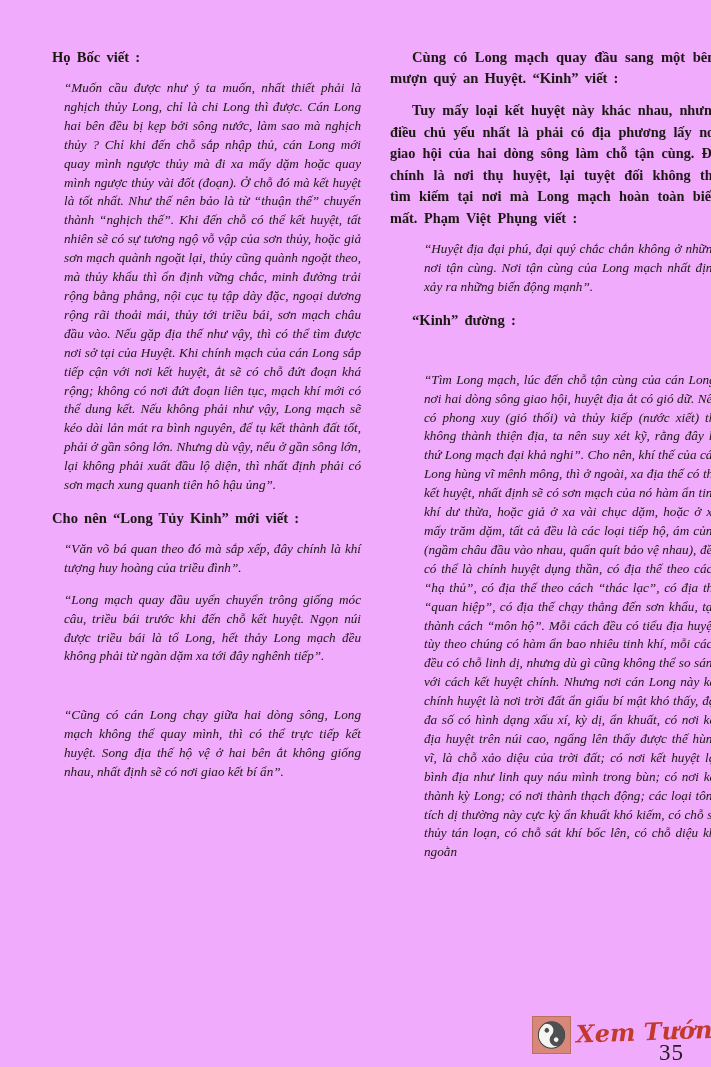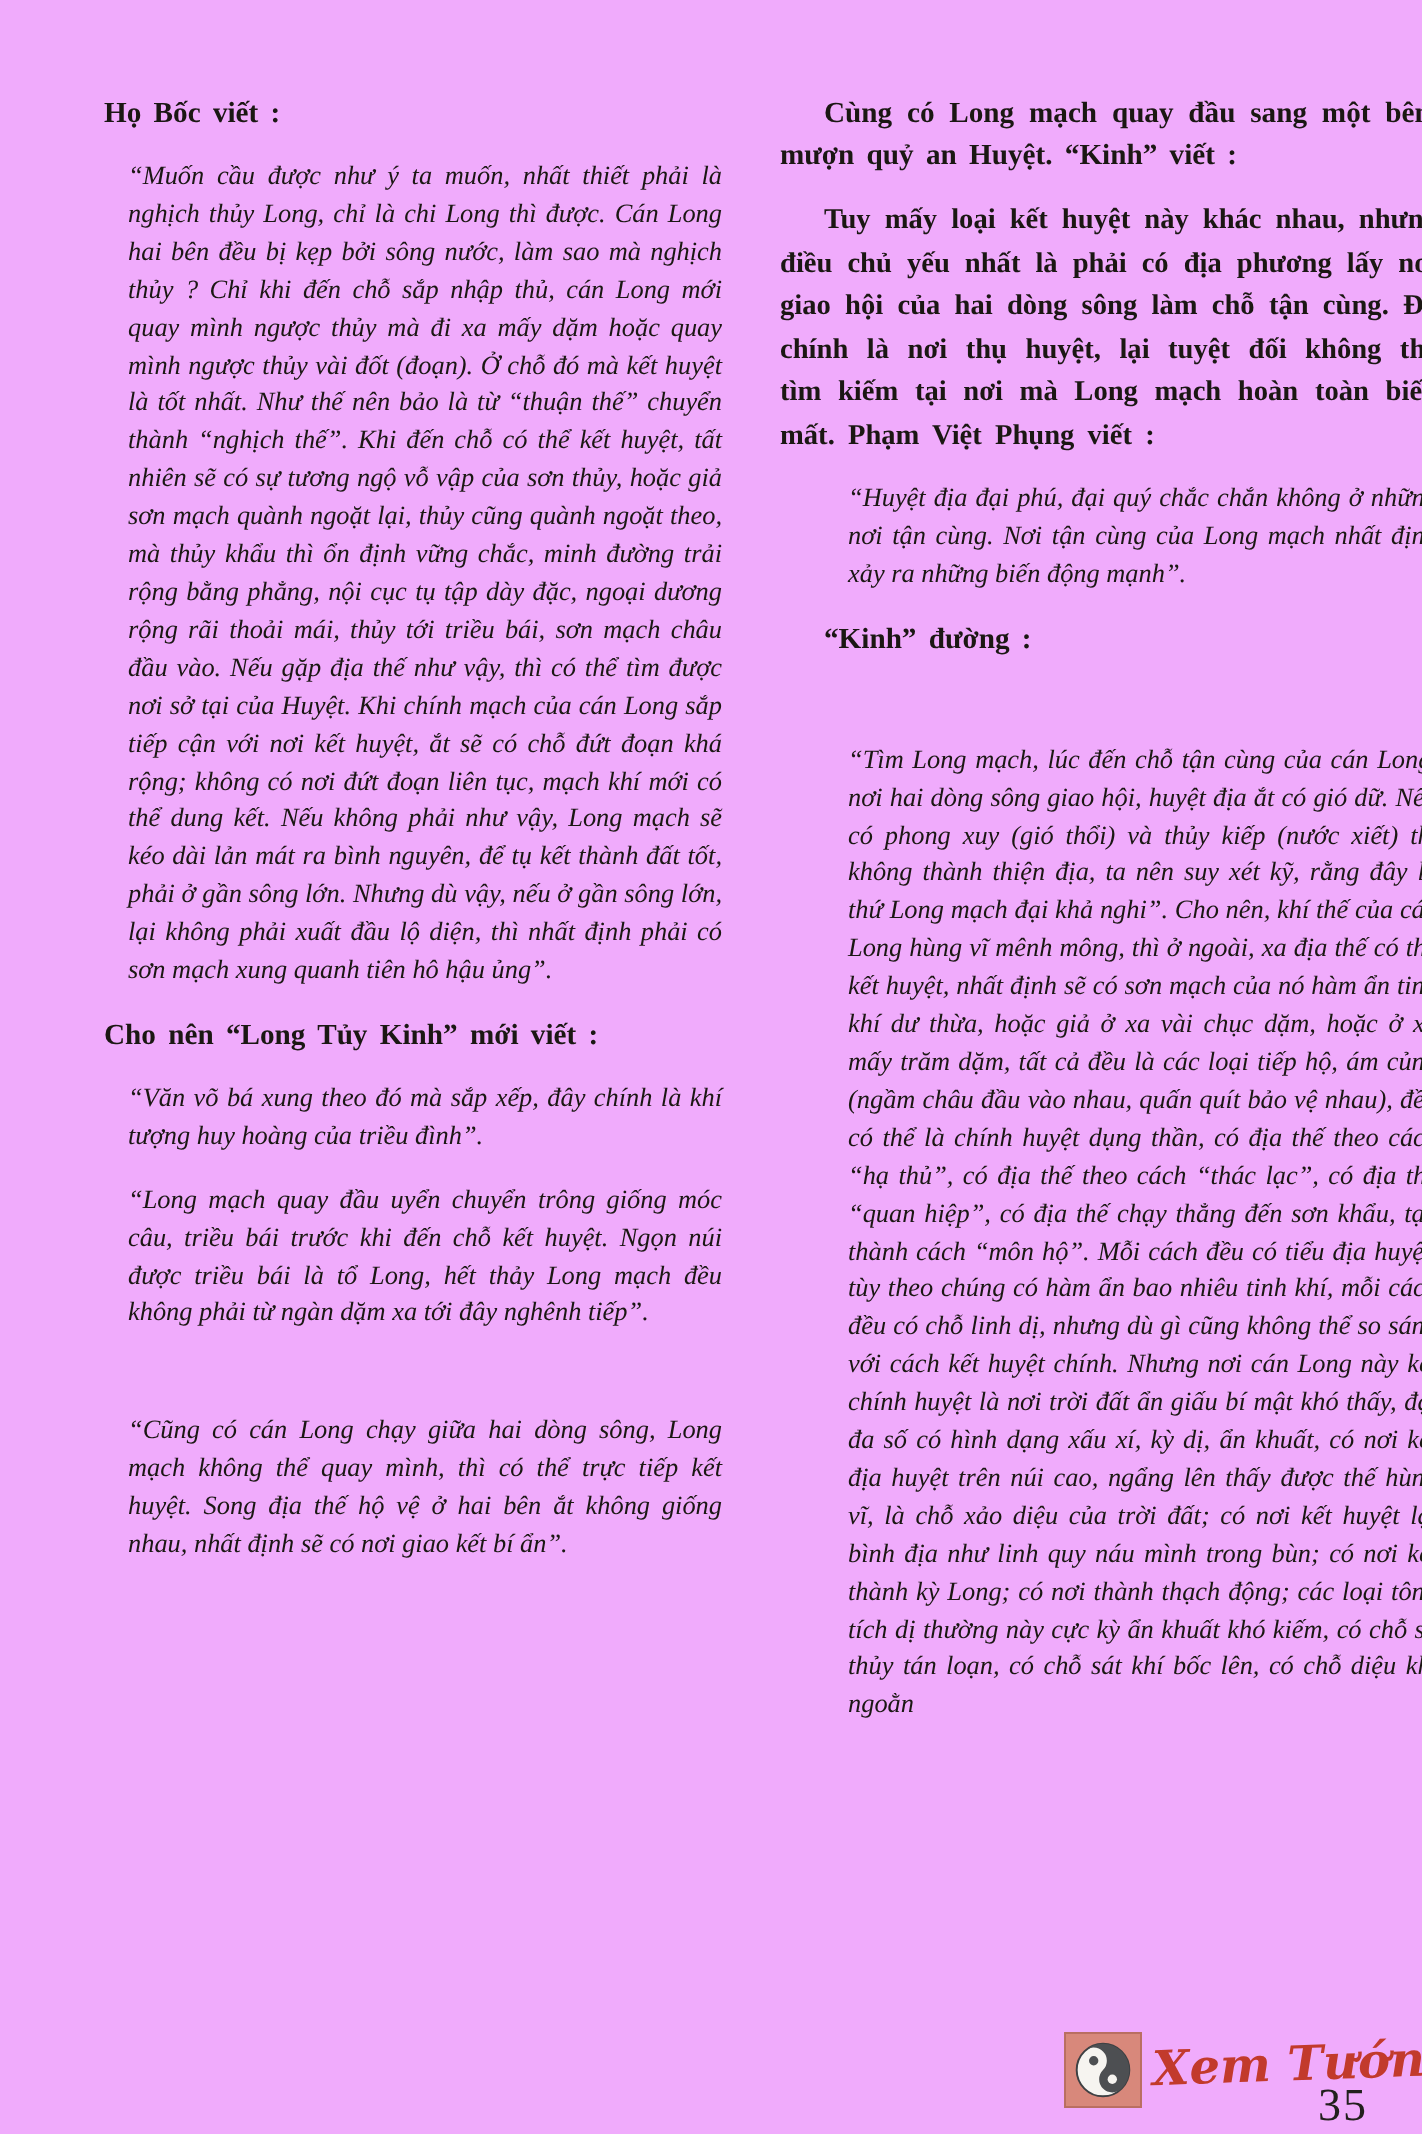--- a/index.html
+++ b/index.html
@@ -67,21 +67,21 @@
 </style>
 </head>
 <body>
 
 <div class="page">
 
   <div class="col col-left">
     <p class="heading">Họ Bốc viết :</p>
     <p class="quote">“Muốn cầu được như ý ta muốn, nhất thiết phải là nghịch thủy Long, chỉ là chi Long thì được. Cán Long hai bên đều bị kẹp bởi sông nước, làm sao mà nghịch thủy ? Chỉ khi đến chỗ sắp nhập thủ, cán Long mới quay mình ngược thủy mà đi xa mấy dặm hoặc quay mình ngược thủy vài đốt (đoạn). Ở chỗ đó mà kết huyệt là tốt nhất. Như thế nên bảo là từ “thuận thế” chuyển thành “nghịch thế”. Khi đến chỗ có thể kết huyệt, tất nhiên sẽ có sự tương ngộ vỗ vập của sơn thủy, hoặc giả sơn mạch quành ngoặt lại, thủy cũng quành ngoặt theo, mà thủy khẩu thì ổn định vững chắc, minh đường trải rộng bằng phẳng, nội cục tụ tập dày đặc, ngoại dương rộng rãi thoải mái, thủy tới triều bái, sơn mạch châu đầu vào. Nếu gặp địa thế như vậy, thì có thể tìm được nơi sở tại của Huyệt. Khi chính mạch của cán Long sắp tiếp cận với nơi kết huyệt, ắt sẽ có chỗ đứt đoạn khá rộng; không có nơi đứt đoạn liên tục, mạch khí mới có thể dung kết. Nếu không phải như vậy, Long mạch sẽ kéo dài lản mát ra bình nguyên, để tụ kết thành đất tốt, phải ở gần sông lớn. Nhưng dù vậy, nếu ở gần sông lớn, lại không phải xuất đầu lộ diện, thì nhất định phải có sơn mạch xung quanh tiên hô hậu ủng”.</p>
     <p class="heading">Cho nên “Long Tủy Kinh” mới viết :</p>
-    <p class="quote">“Văn võ bá xung theo đó mà sắp xếp, đây chính là khí tượng huy hoàng của triều đình”.</p>
+    <p class="quote">“Văn võ bá quan theo đó mà sắp xếp, đây chính là khí tượng huy hoàng của triều đình”.</p>
     <p class="quote">“Long mạch quay đầu uyển chuyển trông giống móc câu, triều bái trước khi đến chỗ kết huyệt. Ngọn núi được triều bái là tổ Long, hết thảy Long mạch đều không phải từ ngàn dặm xa tới đây nghênh tiếp”.</p>
     <p class="quote">“Cũng có cán Long chạy giữa hai dòng sông, Long mạch không thể quay mình, thì có thể trực tiếp kết huyệt. Song địa thế hộ vệ ở hai bên ắt không giống nhau, nhất định sẽ có nơi giao kết bí ẩn”.</p>
   </div>
 
   <div class="col col-right">
     <p class="heading">Cùng có Long mạch quay đầu sang một bên, mượn quỷ an Huyệt. “Kinh” viết :</p>
     <p class="para-bold">Tuy mấy loại kết huyệt này khác nhau, nhưng điều chủ yếu nhất là phải có địa phương lấy nơi giao hội của hai dòng sông làm chỗ tận cùng. Đó chính là nơi thụ huyệt, lại tuyệt đối không thể tìm kiếm tại nơi mà Long mạch hoàn toàn biến mất. Phạm Việt Phụng viết :</p>
     <p class="quote">“Huyệt địa đại phú, đại quý chắc chắn không ở những nơi tận cùng. Nơi tận cùng của Long mạch nhất định xảy ra những biến động mạnh”.</p>
     <p class="heading">“Kinh” đường :</p>
     <p class="quote">“Tìm Long mạch, lúc đến chỗ tận cùng của cán Long, nơi hai dòng sông giao hội, huyệt địa ắt có gió dữ. Nếu có phong xuy (gió thổi) và thủy kiếp (nước xiết) thì không thành thiện địa, ta nên suy xét kỹ, rằng đây là thứ Long mạch đại khả nghi”. Cho nên, khí thế của cán Long hùng vĩ mênh mông, thì ở ngoài, xa địa thế có thể kết huyệt, nhất định sẽ có sơn mạch của nó hàm ẩn tinh khí dư thừa, hoặc giả ở xa vài chục dặm, hoặc ở xa mấy trăm dặm, tất cả đều là các loại tiếp hộ, ám củng (ngầm châu đầu vào nhau, quấn quít bảo vệ nhau), đều có thể là chính huyệt dụng thần, có địa thế theo cách “hạ thủ”, có địa thế theo cách “thác lạc”, có địa thế “quan hiệp”, có địa thế chạy thẳng đến sơn khẩu, tạo thành cách “môn hộ”. Mỗi cách đều có tiểu địa huyệt, tùy theo chúng có hàm ẩn bao nhiêu tinh khí, mỗi cách đều có chỗ linh dị, nhưng dù gì cũng không thể so sánh với cách kết huyệt chính. Nhưng nơi cán Long này kết chính huyệt là nơi trời đất ẩn giấu bí mật khó thấy, đại đa số có hình dạng xấu xí, kỳ dị, ẩn khuất, có nơi kết địa huyệt trên núi cao, ngẩng lên thấy được thế hùng vĩ, là chỗ xảo diệu của trời đất; có nơi kết huyệt lại bình địa như linh quy náu mình trong bùn; có nơi kết thành kỳ Long; có nơi thành thạch động; các loại tông tích dị thường này cực kỳ ẩn khuất khó kiếm, có chỗ sa thủy tán loạn, có chỗ sát khí bốc lên, có chỗ diệu khí ngoằn</p>

